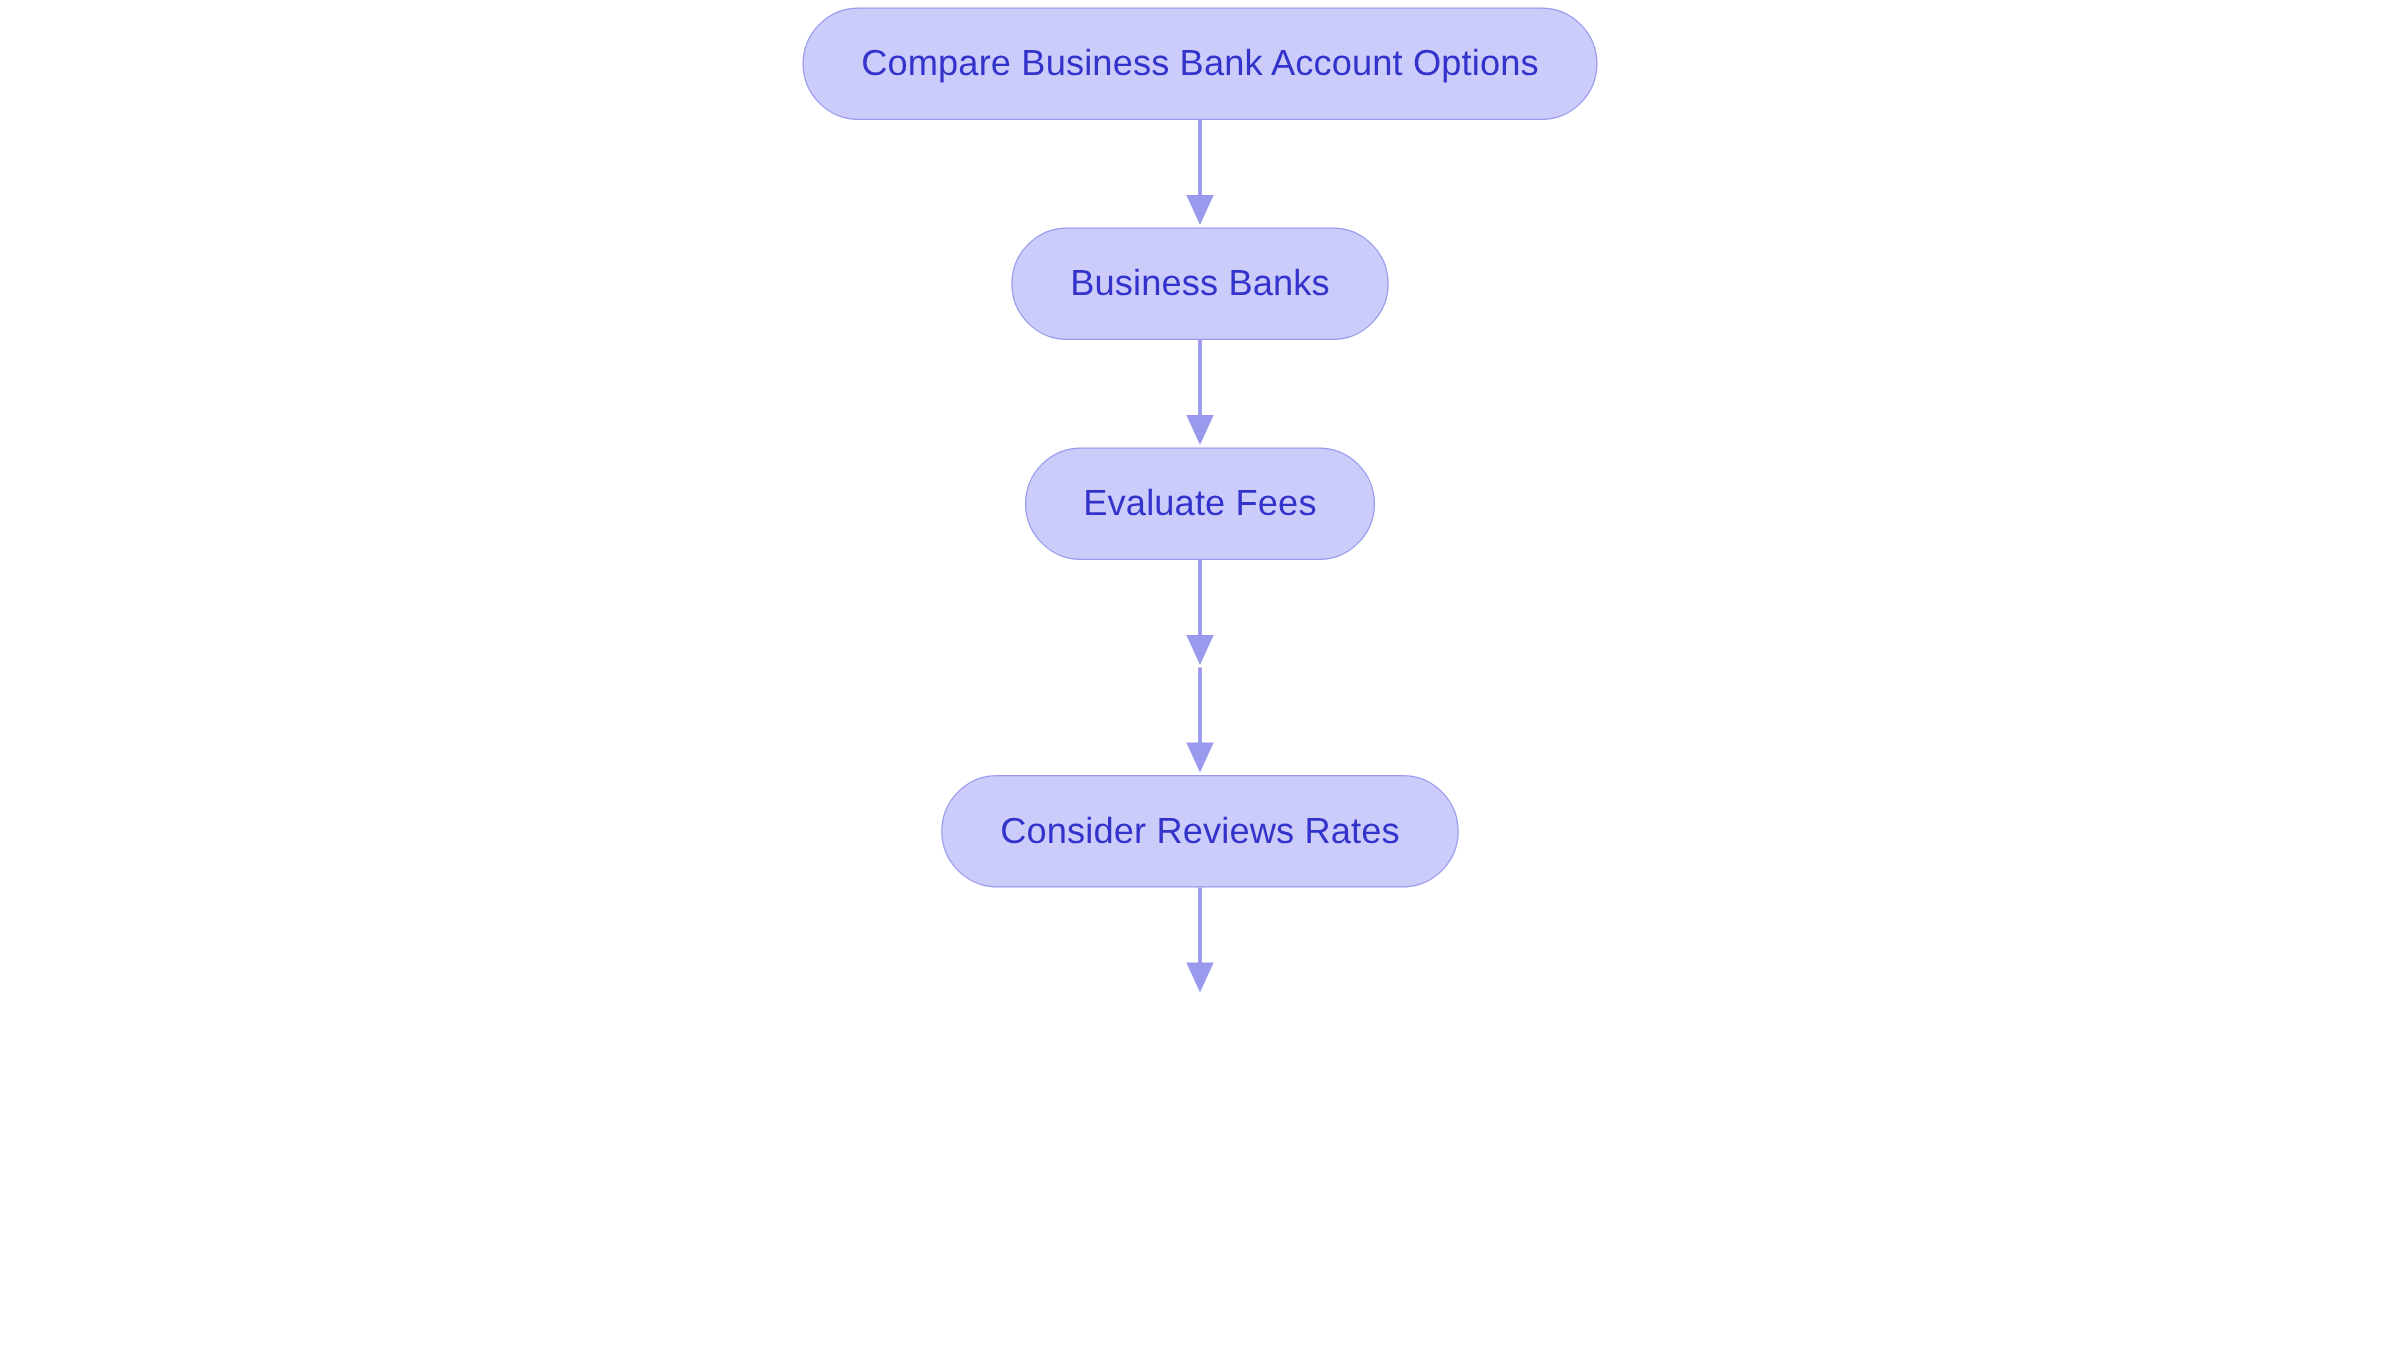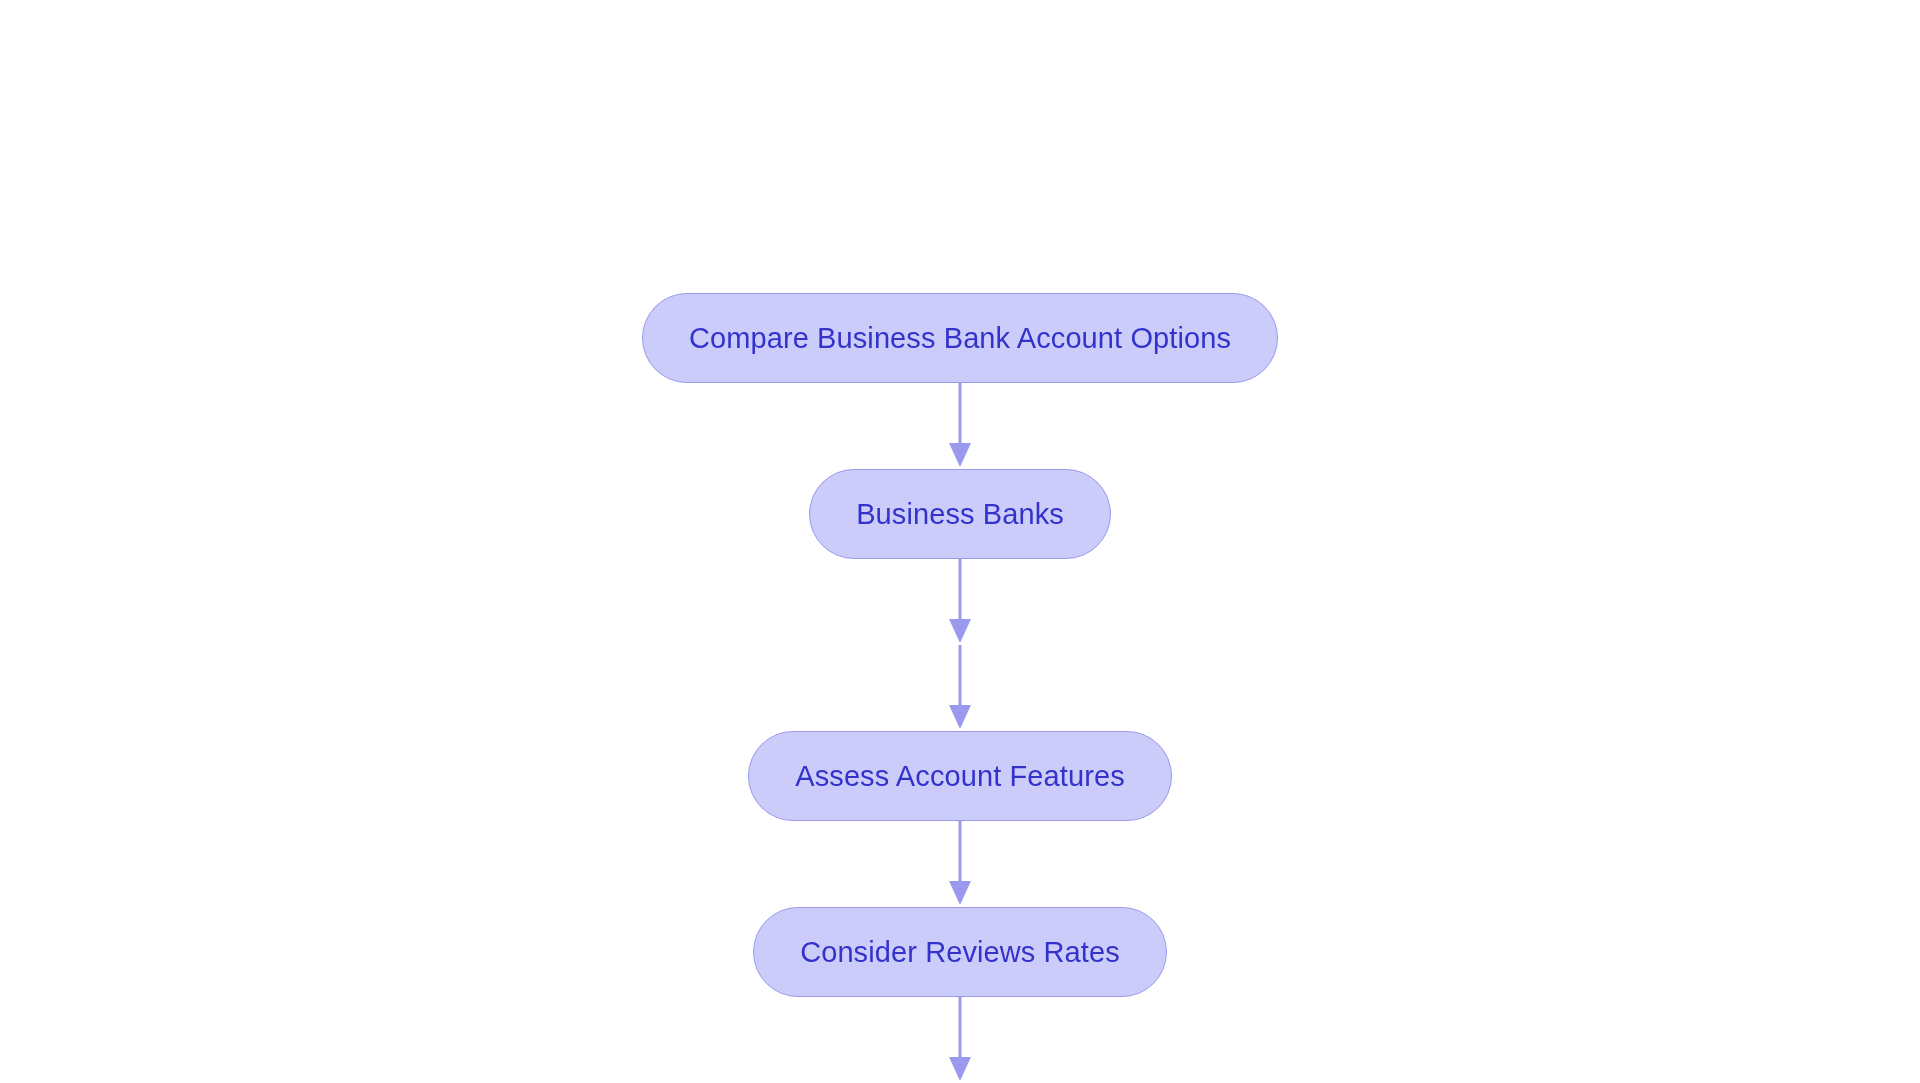--- a/index.html
+++ b/index.html
@@ -15,21 +15,20 @@
   }
 
   #flowchart {
     position: relative;
     width: 1920px;
     height: 1083px;
     background: #ffffff;
     display: flex;
     flex-direction: column;
     align-items: center;
-    justify-content: flex-end;
   }
 
   .chain {
     position: relative;
     display: flex;
     flex-direction: column;
     align-items: center;
     margin-top: 6px;
   }
 
@@ -86,31 +85,31 @@
       <span>Business Banks</span>
     </div>
 
     <div class="connector">
       <svg viewBox="0 0 32 86" xmlns="http://www.w3.org/2000/svg">
         <line x1="16" y1="0" x2="16" y2="62" stroke="#9999EE" stroke-width="3"></line>
         <polygon points="5,60 27,60 16,84" fill="#9999EE"></polygon>
       </svg>
     </div>
 
+    <div class="node">
+      <span>Evaluate Fees</span>
+    </div>
 
     <div class="connector">
       <svg viewBox="0 0 32 86" xmlns="http://www.w3.org/2000/svg">
         <line x1="16" y1="0" x2="16" y2="62" stroke="#9999EE" stroke-width="3"></line>
         <polygon points="5,60 27,60 16,84" fill="#9999EE"></polygon>
       </svg>
     </div>
 
-    <div class="node">
-      <span>Assess Account Features</span>
-    </div>
 
     <div class="connector">
       <svg viewBox="0 0 32 86" xmlns="http://www.w3.org/2000/svg">
         <line x1="16" y1="0" x2="16" y2="62" stroke="#9999EE" stroke-width="3"></line>
         <polygon points="5,60 27,60 16,84" fill="#9999EE"></polygon>
       </svg>
     </div>
 
     <div class="node">
       <span>Consider Reviews Rates</span>

